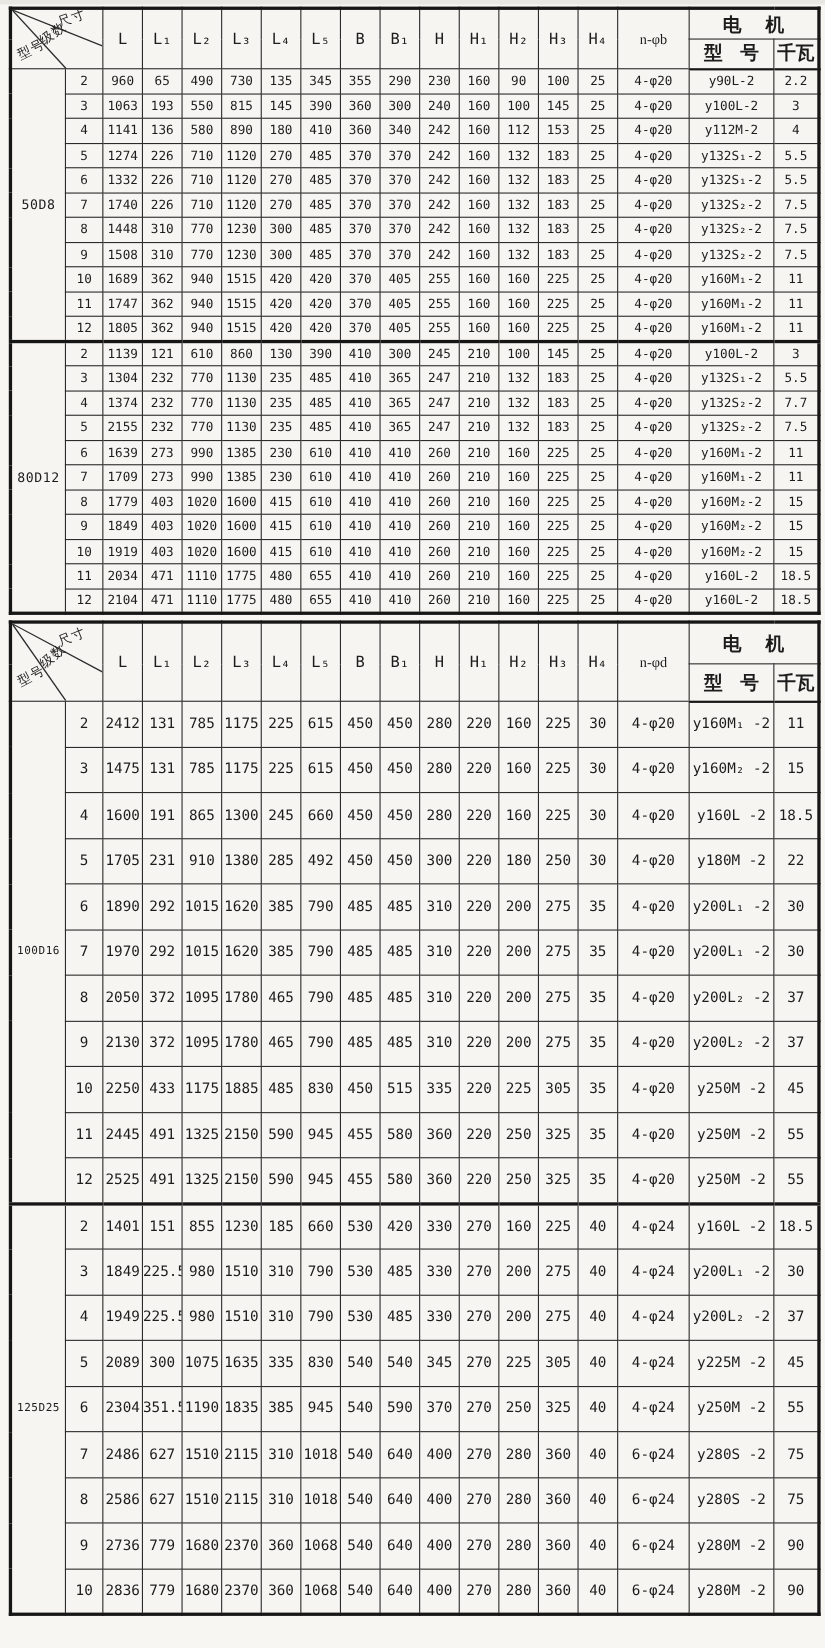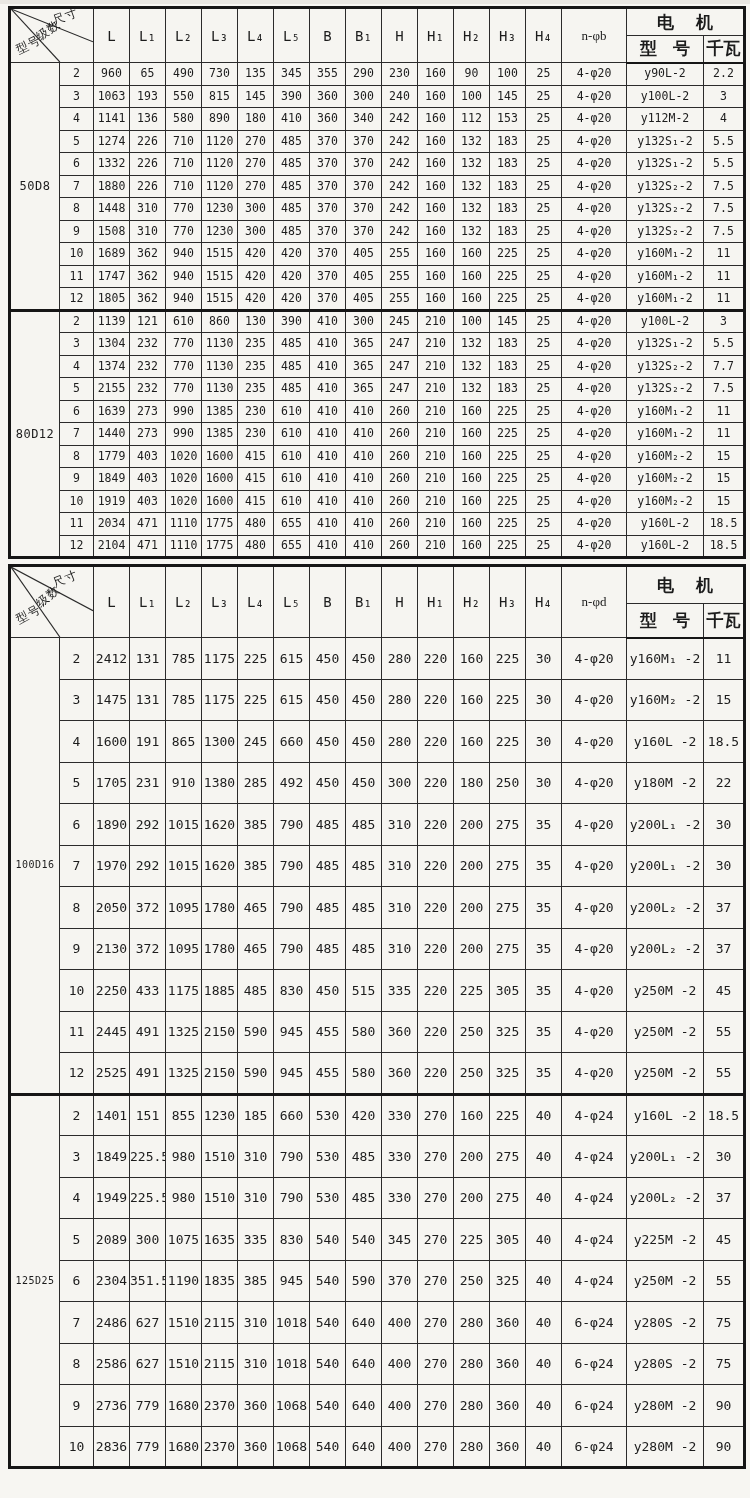--- a/index.html
+++ b/index.html
@@ -210,21 +210,21 @@
           <td>160</td>
           <td>132</td>
           <td>183</td>
           <td>25</td>
           <td>4-φ20</td>
           <td>y132S₁-2</td>
           <td>5.5</td>
         </tr>
         <tr>
           <td>7</td>
-          <td>1880</td>
+          <td>1740</td>
           <td>226</td>
           <td>710</td>
           <td>1120</td>
           <td>270</td>
           <td>485</td>
           <td>370</td>
           <td>370</td>
           <td>242</td>
           <td>160</td>
           <td>132</td>
@@ -420,21 +420,21 @@
           <td>210</td>
           <td>160</td>
           <td>225</td>
           <td>25</td>
           <td>4-φ20</td>
           <td>y160M₁-2</td>
           <td>11</td>
         </tr>
         <tr>
           <td>7</td>
-          <td>1440</td>
+          <td>1709</td>
           <td>273</td>
           <td>990</td>
           <td>1385</td>
           <td>230</td>
           <td>610</td>
           <td>410</td>
           <td>410</td>
           <td>260</td>
           <td>210</td>
           <td>160</td>

